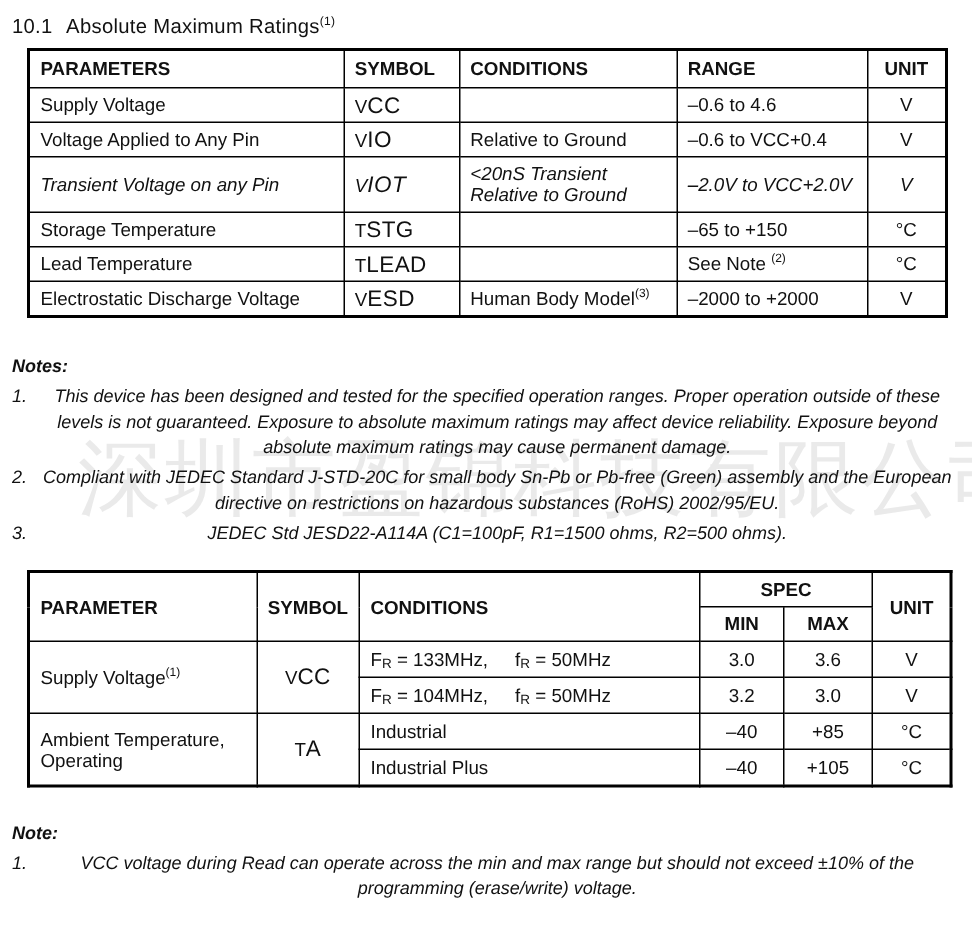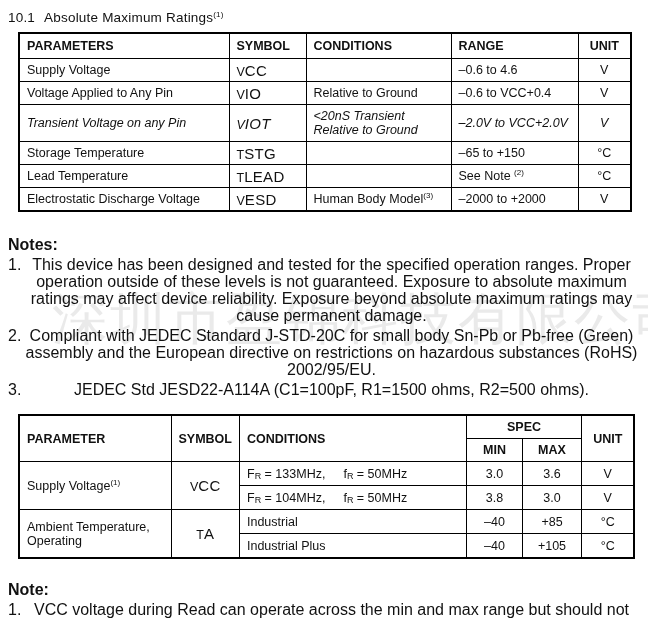--- a/index.html
+++ b/index.html
@@ -30,21 +30,21 @@
   }
   th{font-weight:bold;}
   .center{text-align:center;padding-left:2px;padding-right:2px;}
   .t1 .hrow th{height:20px;}
   .t1 td{height:18px;}
   .t1 .tall td{height:32px;font-style:italic;}
   .t2{margin-top:16px;}
   .t2 th{height:18px;}
   .t2 td{height:19px;}
   .gap{display:inline-block;width:18px;}
-  .notes{margin:24px 8px 0 8px;font-size:16px;line-height:17px;}
+  .notes{margin:24px 8px 0 8px;font-size:12px;line-height:17px;font-style:italic;}
   .notes-heading{font-weight:bold;margin-bottom:3px;}
   .note-item{display:flex;margin-bottom:3px;}
   .note-num{width:15px;flex-shrink:0;}
   .note-text{flex:1;text-align:center;}
   .sec2{margin-top:21px;}
 </style>
 </head>
 <body>
 
 <div class="watermark">深圳市盈锦科技有限公司</div>
@@ -159,21 +159,21 @@
       <tr>
         <td rowspan="2"><span>Supply Voltage</span><sup>(1)</sup></td>
         <td rowspan="2" class="center"><span>V</span><span class="sc">CC</span></td>
         <td><span>F</span><span class="subr">R</span><span> = 133MHz,</span><span class="gap"></span><span>f</span><span class="subr">R</span><span> = 50MHz</span></td>
         <td class="center">3.0</td>
         <td class="center">3.6</td>
         <td class="center">V</td>
       </tr>
       <tr>
         <td><span>F</span><span class="subr">R</span><span> = 104MHz,</span><span class="gap"></span><span>f</span><span class="subr">R</span><span> = 50MHz</span></td>
-        <td class="center">3.8</td>
+        <td class="center">3.2</td>
         <td class="center">3.0</td>
         <td class="center">V</td>
       </tr>
       <tr>
         <td rowspan="2">Ambient Temperature, Operating</td>
         <td rowspan="2" class="center"><span>T</span><span class="sc">A</span></td>
         <td>Industrial</td>
         <td class="center">–40</td>
         <td class="center">+85</td>
         <td class="center">°C</td>

